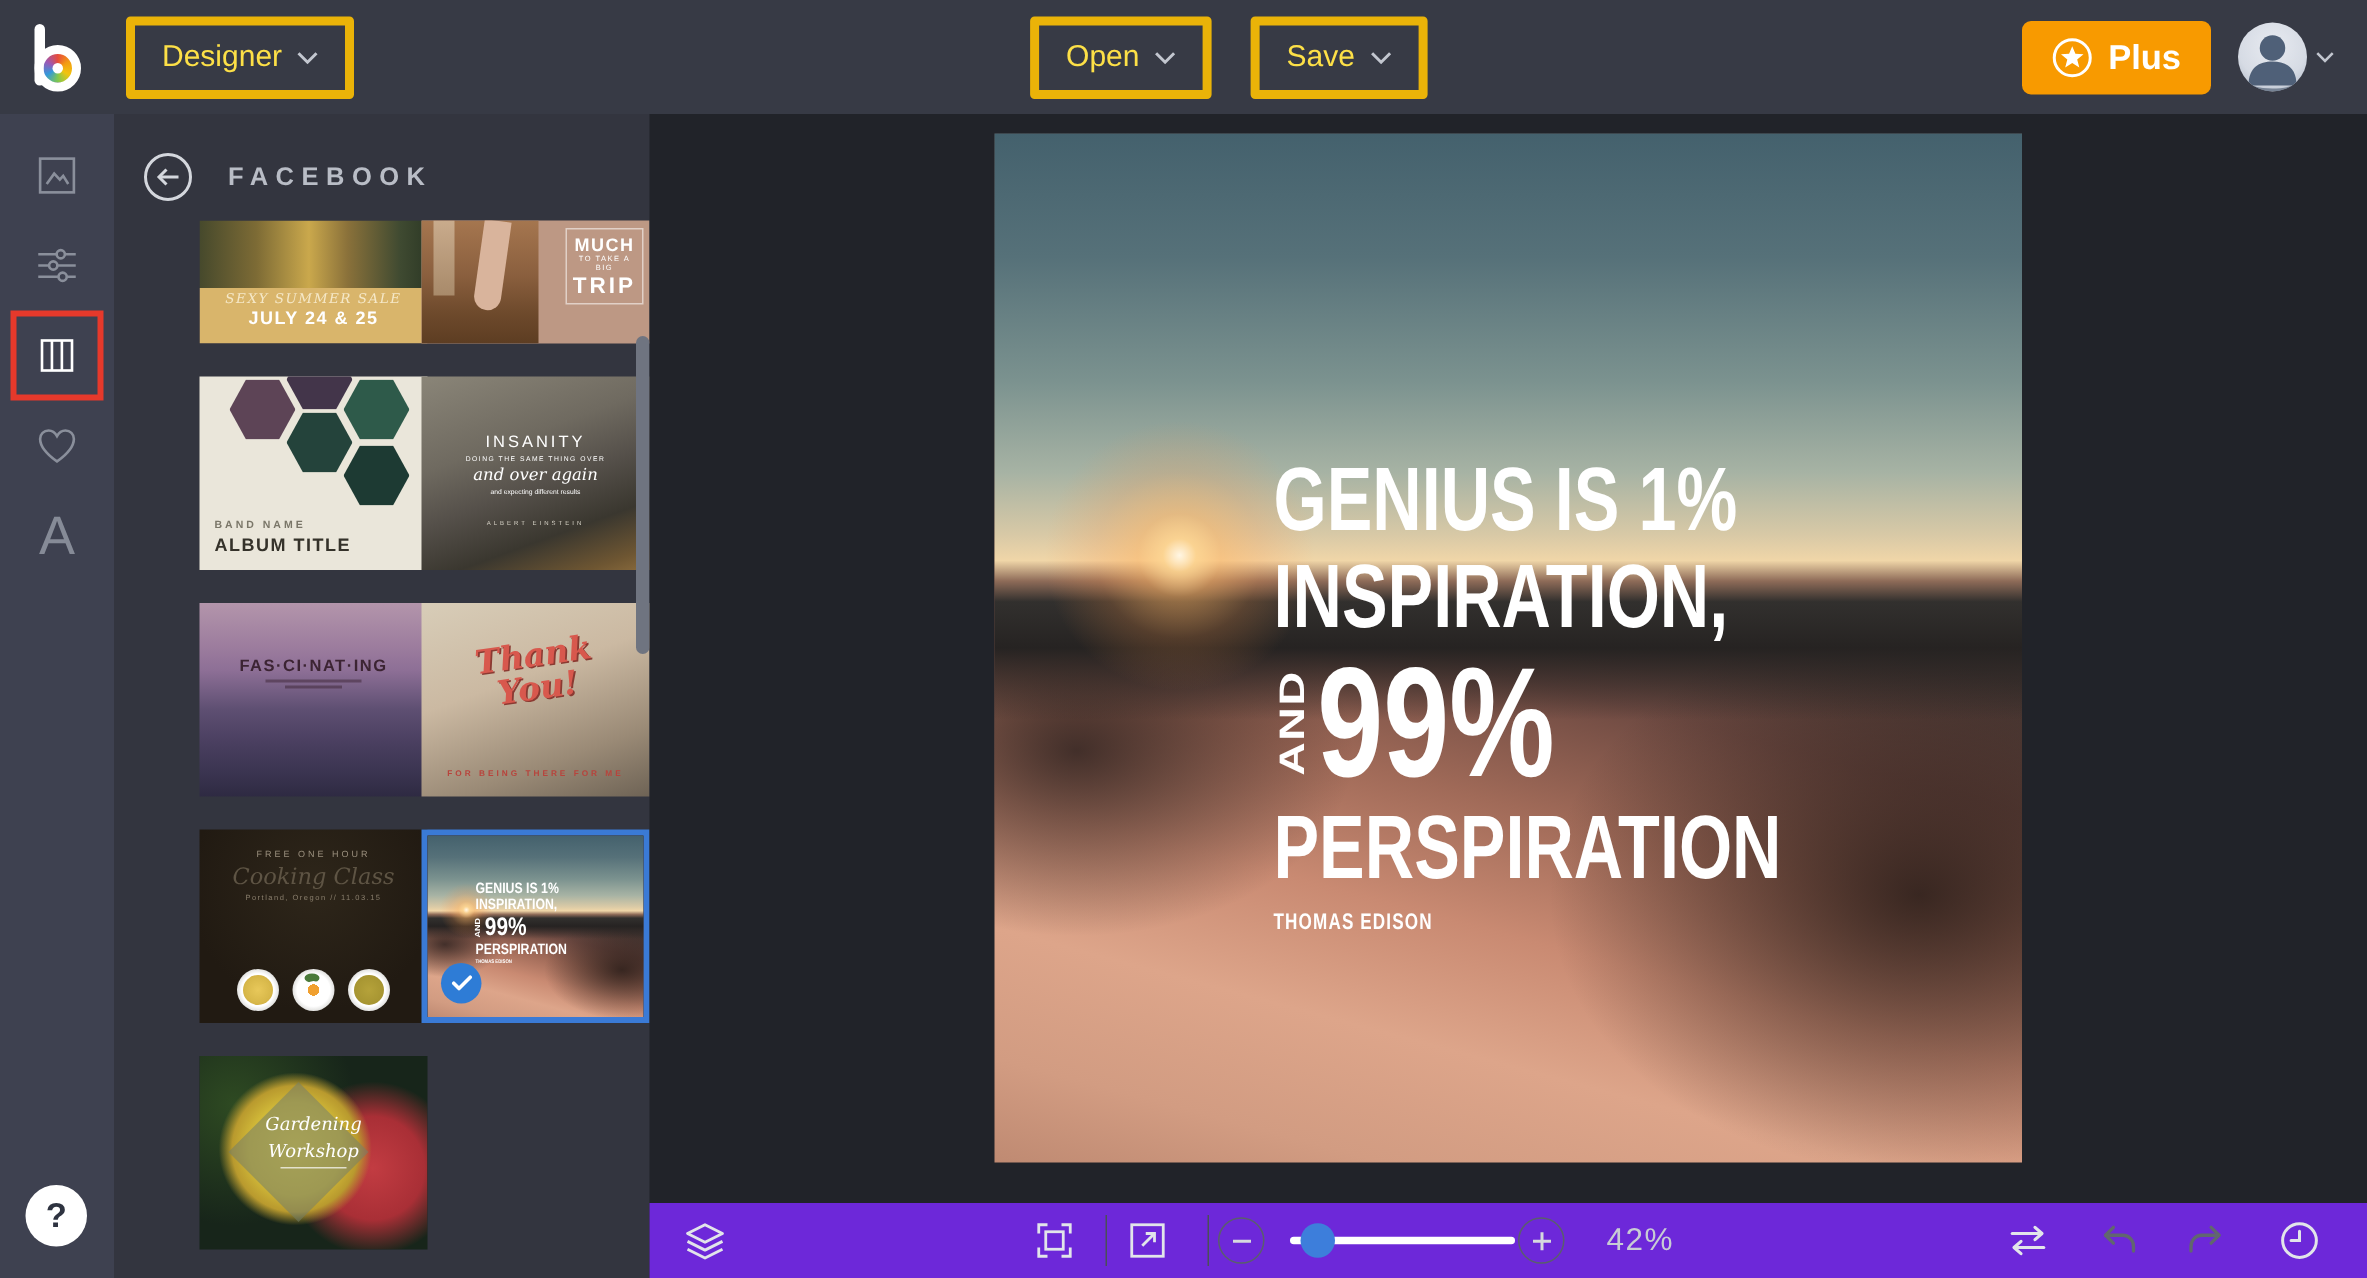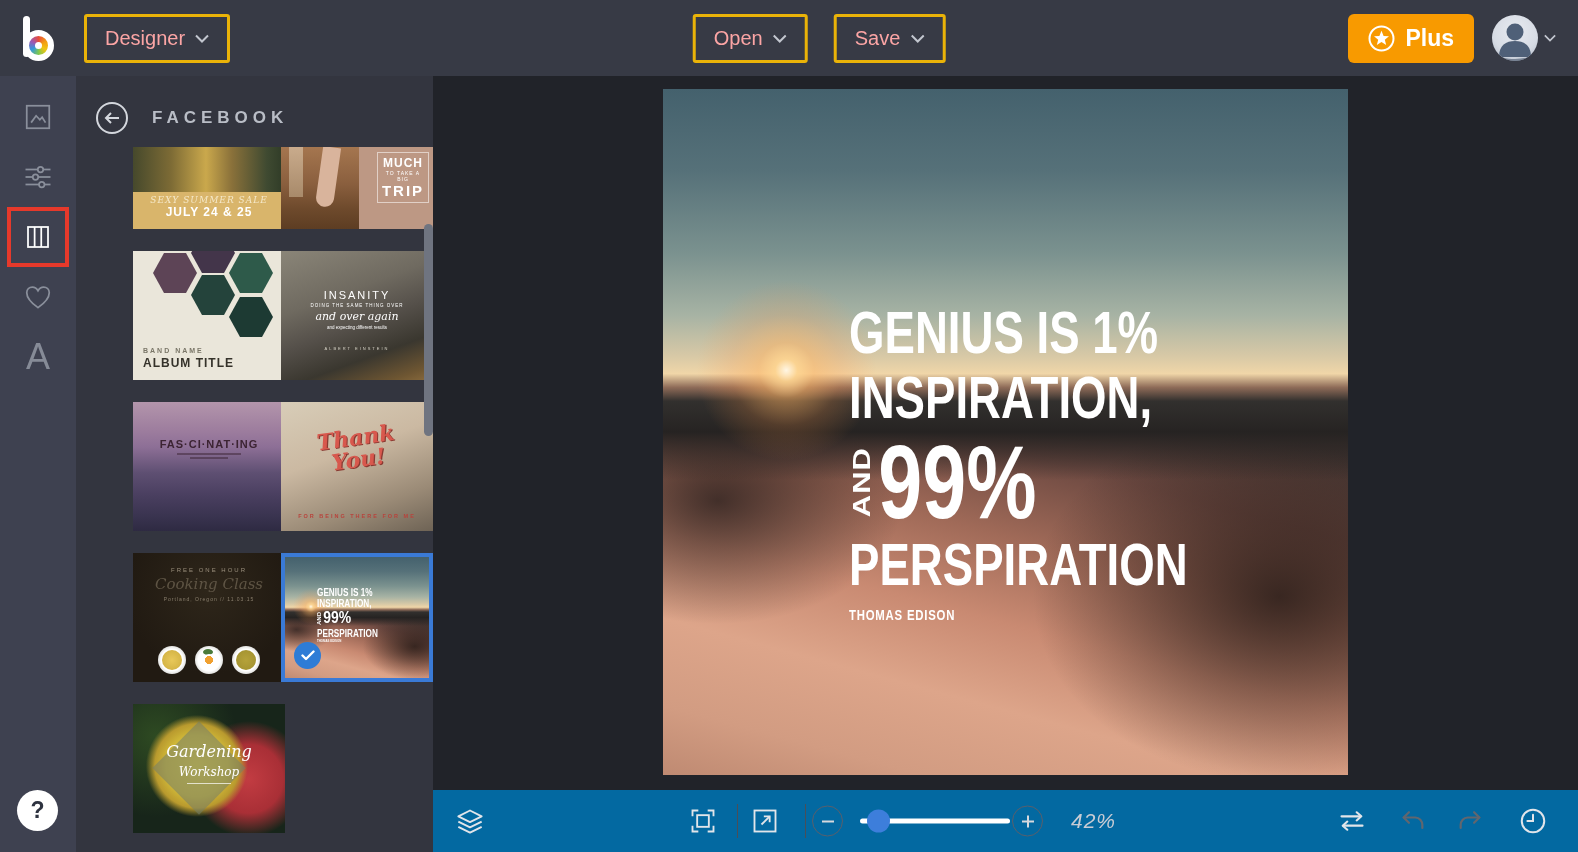--- a/index.html
+++ b/index.html
@@ -7,21 +7,21 @@
   body { font-family:"Liberation Sans", sans-serif; background:#212329; position:relative; }
   svg { display:block; }
 
   
   .topbar { position:absolute; top:0; left:0; width:1578px; height:76px; background:#373a45; display:flex; align-items:center; z-index:10; }
   .logo-wrap { width:76px; height:76px; display:flex; align-items:center; justify-content:center; cursor:pointer; }
   .logo { position:relative; width:44px; height:50px; }
   .logo .stem { position:absolute; left:7px; top:3px; width:7px; height:41px; background:#fff; border-radius:4px; }
   .logo .bowl { position:absolute; left:7px; top:17px; width:31px; height:31px; border-radius:50%; border:6px solid #fff; background:conic-gradient(#e74c3c,#f39c12,#f1c40f,#7ec850,#3498db,#9b59b6,#e74c3c); }
   .logo .dot { position:absolute; left:19px; top:29px; width:7px; height:7px; border-radius:50%; background:#fff; }
-  .tb-btn { display:flex; align-items:center; gap:10px; border:3px solid #eab308; border-radius:3px; color:#fca5a5; font-size:20px; padding:10px 18px; background:transparent; cursor:pointer; }
+  .tb-btn { display:flex; align-items:center; gap:10px; border:6px solid #eab308; border-radius:3px; color:#fde047; font-size:20px; padding:10px 18px; background:transparent; cursor:pointer; }
   .designer-btn { margin-left:8px; }
   .center-group { position:absolute; left:calc(50% + 30px); transform:translateX(-50%); display:flex; gap:26px; }
   .right-group { margin-left:auto; display:flex; align-items:center; gap:18px; padding-right:22px; }
   .plus-btn { display:flex; align-items:center; gap:10px; background:#f89a00; border:none; border-radius:6px; color:#fff; font-size:23px; font-weight:700; padding:11px 20px; cursor:pointer; }
   .avatar-wrap { display:flex; align-items:center; gap:6px; cursor:pointer; }
   .avatar { width:46px; height:46px; border-radius:50%; background:radial-gradient(circle at 50% 35%, #e8ebf1 0%, #d6dbe4 60%, #aab3c2 100%); overflow:hidden; position:relative; }
   .chev { stroke:#c2c6cf; stroke-width:2; fill:none; }
 
   
   .sidebar { position:absolute; top:76px; left:0; width:76px; height:776px; background:#3e4150; z-index:5; }
@@ -118,36 +118,36 @@
   .check-badge { position:absolute; left:9px; bottom:9px; width:27px; height:27px; border-radius:50%; background:#2e7cd6; display:flex; align-items:center; justify-content:center; z-index:3; }
 
   .t-garden { background:#17251a; }
   .t-garden .flower { position:absolute; inset:0;
       background:
         radial-gradient(circle at 42% 48%, #e2cb42 0%, #d0b838 28%, #b99a2e 38%, rgba(185,154,46,0) 46%),
         radial-gradient(circle at 76% 58%, #c23c42 0%, #a92f36 25%, rgba(169,47,54,0) 42%),
         radial-gradient(circle at 15% 25%, #2e4a22 0%, rgba(46,74,34,0) 50%); }
   .t-garden .diamond { position:absolute; left:33px; top:31px; width:66px; height:66px; background:rgba(116,128,106,.55); transform:rotate(45deg); }
   .t-garden .tx { position:absolute; left:0; right:0; top:38px; text-align:center; color:#fff; font-family:"DejaVu Serif",serif; font-style:italic; }
-  .t-garden .g1 { font-size:16px;text-align:center; }
+  .t-garden .g1 { font-size:12px;text-align:center; }
   .t-garden .g2 { font-size:12px; margin-top:4px; }
   .t-garden .grule { width:44px; height:1px; background:rgba(255,255,255,.7); margin:4px auto 0; }
 
   
   .canvas-area { position:absolute; top:76px; left:433px; width:1145px; height:776px; background:#212329; }
   .canvas-img { position:absolute; left:230px; top:13px; width:685px; height:686px; }
   .quote { position:absolute; left:186px; top:212px; color:#fff; font-weight:700; transform:scaleX(.76); transform-origin:left top; line-height:1.08; letter-spacing:0; }
   .q-line { font-size:60px; }
   .q-row { display:flex; align-items:center; margin:2px 0; }
   .q-and { font-size:31px; writing-mode:vertical-rl; transform:rotate(180deg); letter-spacing:1px; margin-right:5px; }
   .q-pct { font-size:104px; line-height:.95; }
   .q-author { font-size:15px; letter-spacing:1px; margin-top:9px; }
 
   
-  .bottombar { position:absolute; left:433px; bottom:0; width:1145px; height:62px; background:#0369a1; z-index:6;font-style:italic; }
+  .bottombar { position:absolute; left:433px; bottom:0; width:1145px; height:50px; background:#6d28d9; z-index:6; }
   .bb { position:absolute; top:50%; transform:translateY(-50%); cursor:pointer; }
   .bb-sep { position:absolute; top:50%; transform:translateY(-50%); width:1px; height:34px; background:#4a4e58; }
   .ring { width:31px; height:31px; border-radius:50%; border:1px solid #5a5f6b; display:flex; align-items:center; justify-content:center; }
   .slider-track { position:absolute; left:427px; top:50%; transform:translateY(-50%); width:150px; height:5px; border-radius:3px; background:#fff; cursor:pointer; }
   .slider-thumb { position:absolute; left:434px; top:50%; transform:translateY(-50%); width:23px; height:23px; border-radius:50%; background:#3d7edb; cursor:grab; z-index:2; }
   .zoom-label { position:absolute; left:638px; top:50%; transform:translateY(-50%); color:#c8ccd4; font-size:21px; letter-spacing:1px; }
   .ico-bright { color:#e2e5ea; }
   .ico-dim { color:#61666f; }
 </style>
 </head>

